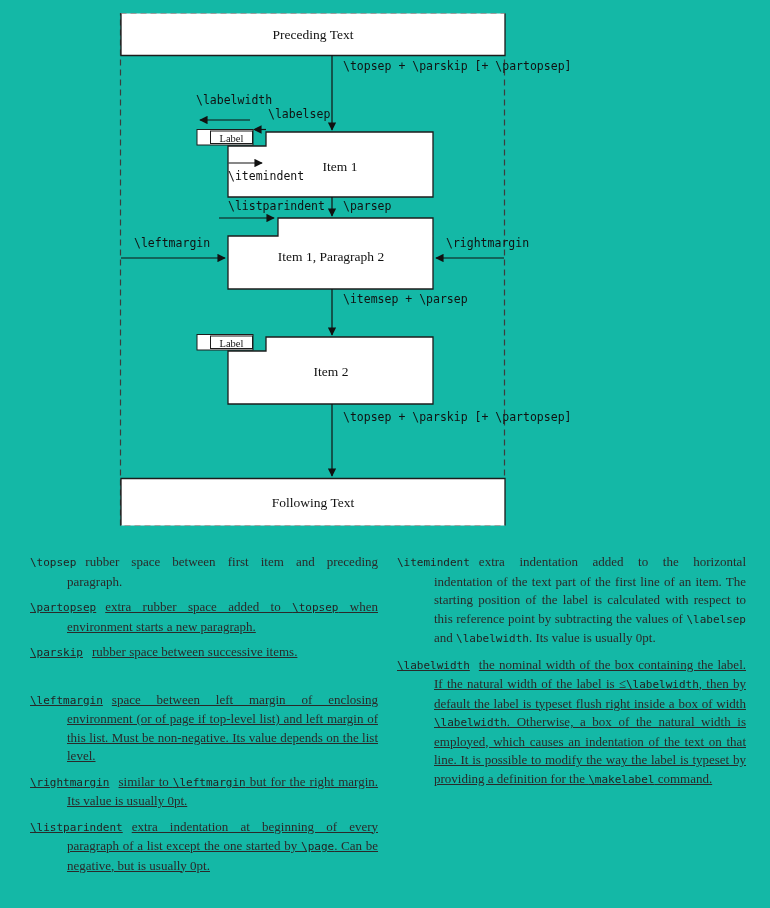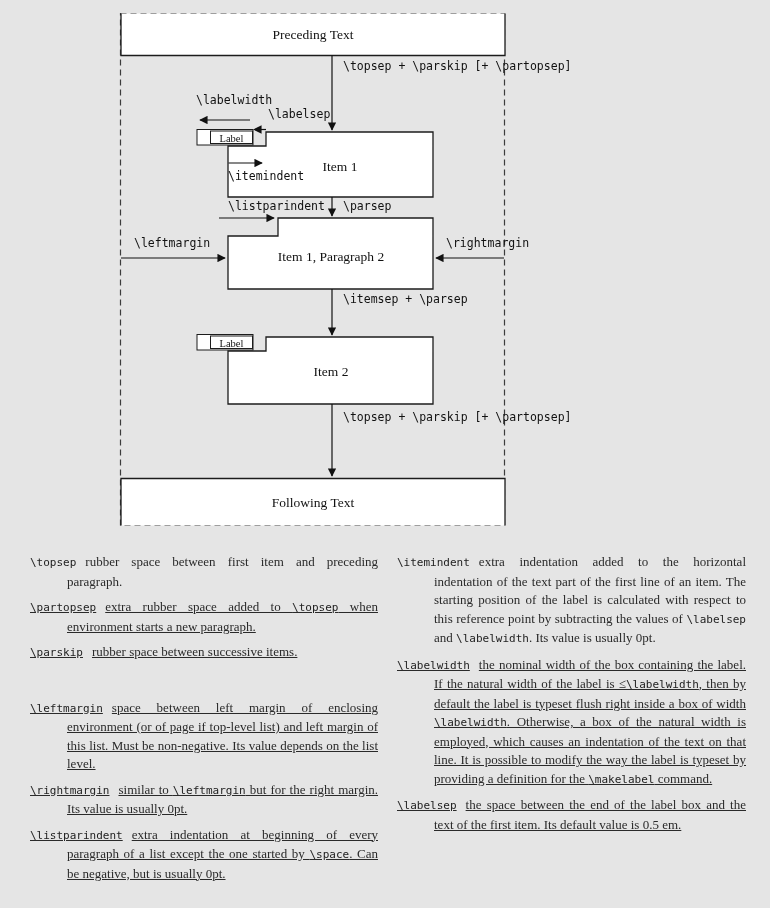--- a/index.html
+++ b/index.html
@@ -1,38 +1,38 @@
 <!DOCTYPE html>
 <html><head>
 <meta charset="utf-8">
 <style>
   html,body{margin:0;padding:0;background:#ffffff;}
   .page{
-    position:relative;width:770px;height:908px;background:#e5e5e5;
+    position:relative;width:770px;height:908px;background:#14b8a6;
     font-family:"Liberation Serif", serif;color:#1d1d1d;overflow:hidden;
   }
   .diagram-wrap{position:absolute;left:0;top:0;width:770px;height:540px;}
   svg text{fill:#111;}
   .mono-label{font-family:"DejaVu Sans Mono", monospace;font-size:11.5px;}
   .box-title{font-family:"Liberation Serif", serif;font-size:13.5px;}
   .label-word{font-family:"Liberation Serif", serif;font-size:10.5px;}
 
   .glossary{
     position:absolute;left:30px;top:553px;width:716px;
     display:flex;gap:19px;justify-content:space-between;
   }
   .gcol{width:348px;}
   .gcol.right{width:349px;}
   .entry{
     margin:0 0 0 0;padding-left:37px;text-indent:-37px;
     font-size:13px;line-height:18.5px;text-align:justify;
     color:#2a2a2a;
   }
   .entry + .entry{margin-top:7px;text-decoration:underline;}
-  .entry.gap{margin-top:36px;}
+  .entry.gap{margin-top:28px;}
   .entry code{
     font-family:"DejaVu Sans Mono", monospace;
     font-size:11px;color:#222;
   }
   .entry code.lead{margin-right:9px;}
 </style>
 </head>
 <body>
 
 <div class="page">
@@ -99,22 +99,21 @@
     </svg>
   </div>
 
   <div class="glossary">
     <div class="gcol left">
         <p class="entry"><code class="lead">\topsep</code>rubber space between first item and preceding paragraph.</p>
         <p class="entry"><code class="lead">\partopsep</code>extra rubber space added to <code>\topsep</code> when environment starts a new paragraph.</p>
         <p class="entry"><code class="lead">\parskip</code>rubber space between successive items.</p>
         <p class="entry gap"><code class="lead">\leftmargin</code>space between left margin of enclosing environment (or of page if top-level list) and left margin of this list. Must be non-negative. Its value depends on the list level.</p>
         <p class="entry"><code class="lead">\rightmargin</code>similar to <code>\leftmargin</code> but for the right margin. Its value is usually 0pt.</p>
-        <p class="entry"><code class="lead">\listparindent</code>extra indentation at beginning of every paragraph of a list except the one started by <code>\space</code>. Can be negative, but is usually 0pt.</p>
+        <p class="entry"><code class="lead">\listparindent</code>extra indentation at beginning of every paragraph of a list except the one started by <code>\page</code>. Can be negative, but is usually 0pt.</p>
       </div>
     <div class="gcol right">
         <p class="entry"><code class="lead">\itemindent</code>extra indentation added to the horizontal indentation of the text part of the first line of an item. The starting position of the label is calculated with respect to this reference point by subtracting the values of <code>\labelsep</code> and <code>\labelwidth</code>. Its value is usually 0pt.</p>
         <p class="entry"><code class="lead">\labelwidth</code>the nominal width of the box containing the label. If the natural width of the label is ≤<code>\labelwidth</code>, then by default the label is typeset flush right inside a box of width <code>\labelwidth</code>. Otherwise, a box of the natural width is employed, which causes an indentation of the text on that line. It is possible to modify the way the label is typeset by providing a definition for the <code>\makelabel</code> command.</p>
-        <p class="entry"><code class="lead">\labelsep</code>the space between the end of the label box and the text of the first item. Its default value is 0.5 em.</p>
       </div>
   </div>
 
 </div>
 
 </body></html>

